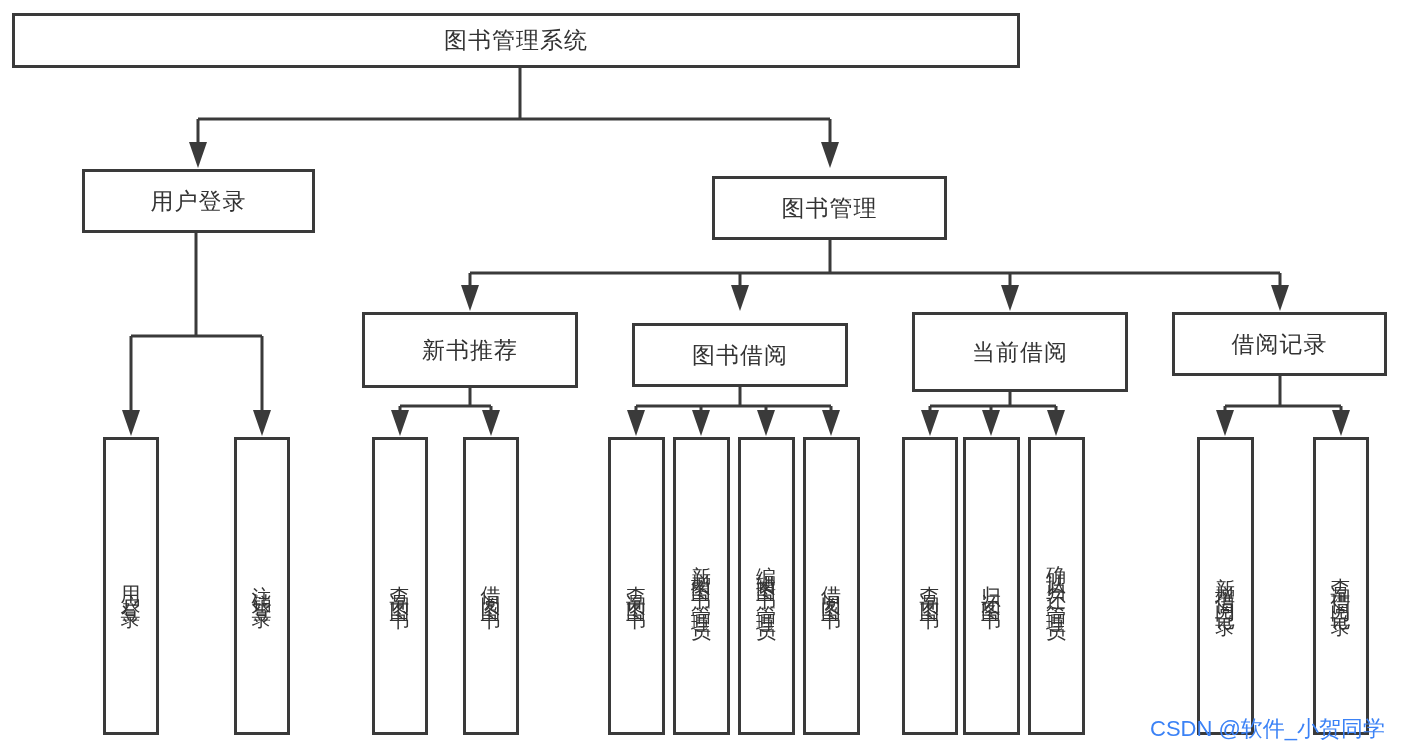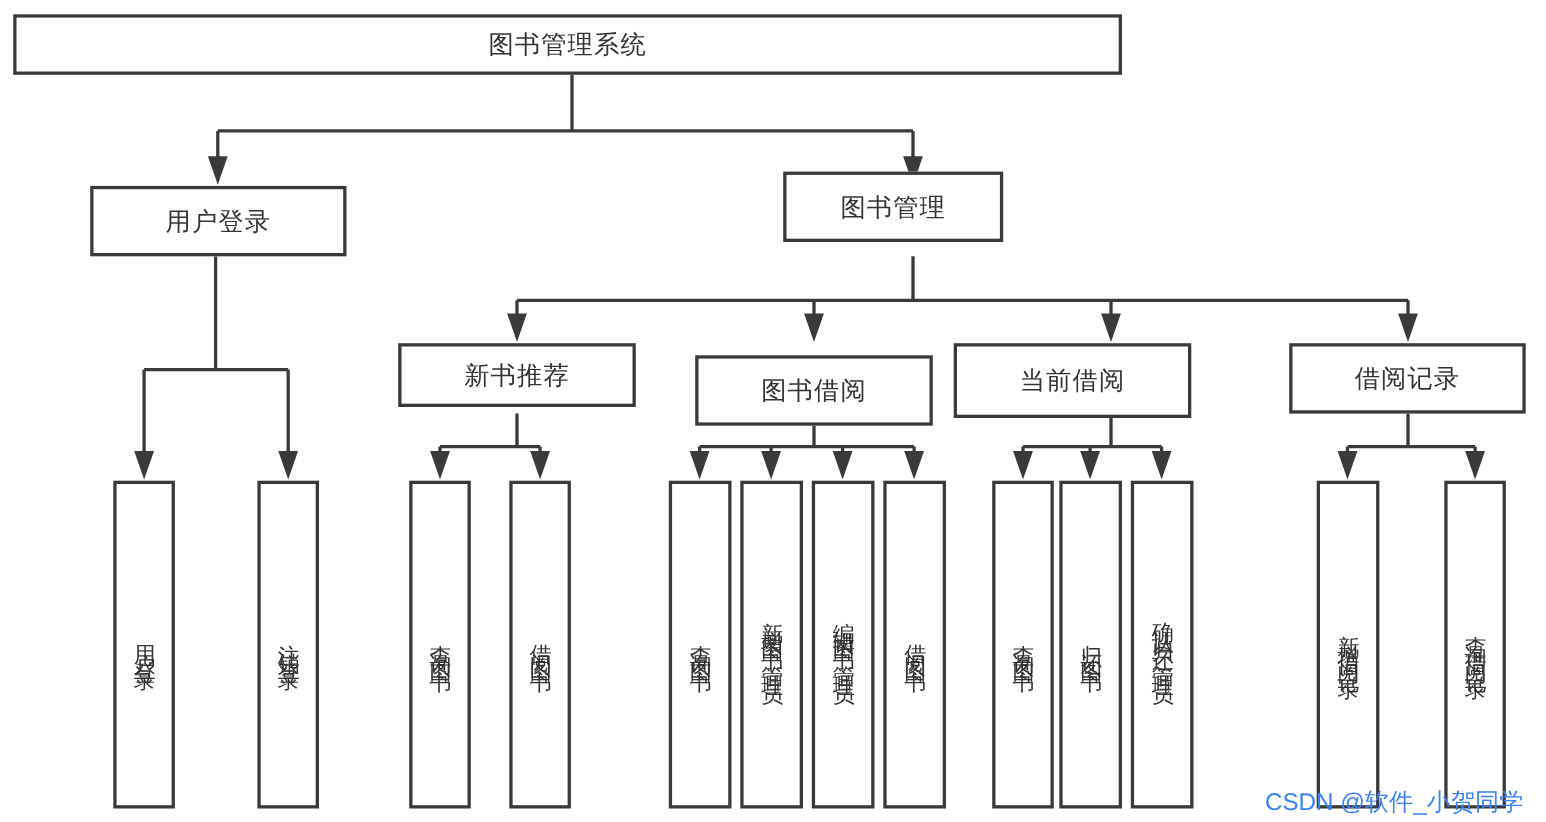--- a/index.html
+++ b/index.html
@@ -81,25 +81,25 @@
       <polygon points="982,410 1000,410 991,436"></polygon>
       <polygon points="1047,410 1065,410 1056,436"></polygon>
       <polygon points="1216,410 1234,410 1225,436"></polygon>
       <polygon points="1332,410 1350,410 1341,436"></polygon>
     </g>
   </svg>
 
   <div class="box hnode" style="left:12px;top:13px;width:1008px;height:55px">图书管理系统</div>
 
   <div class="box hnode" style="left:82px;top:169px;width:233px;height:64px">用户登录</div>
-  <div class="box hnode" style="left:712px;top:156px;width:200px;height:64px">图书管理</div>
+  <div class="box hnode" style="left:712px;top:176px;width:235px;height:64px">图书管理</div>
 
-  <div class="box hnode" style="left:362px;top:312px;width:216px;height:58px">新书推荐</div>
+  <div class="box hnode" style="left:362px;top:312px;width:216px;height:76px">新书推荐</div>
   <div class="box hnode" style="left:632px;top:323px;width:216px;height:64px">图书借阅</div>
-  <div class="box hnode" style="left:867px;top:312px;width:216px;height:68px">当前借阅</div>
+  <div class="box hnode" style="left:912px;top:312px;width:216px;height:80px">当前借阅</div>
   <div class="box hnode" style="left:1172px;top:312px;width:215px;height:64px">借阅记录</div>
 
   <div class="box leaf" style="left:103px;top:437px;width:56px;height:298px">用户登录</div>
   <div class="box leaf" style="left:234px;top:437px;width:56px;height:298px">注销登录</div>
 
   <div class="box leaf" style="left:372px;top:437px;width:56px;height:298px">查询图书</div>
   <div class="box leaf" style="left:463px;top:437px;width:56px;height:298px">借阅图书</div>
 
   <div class="box leaf" style="left:608px;top:437px;width:57px;height:298px">查询图书</div>
   <div class="box leaf" style="left:673px;top:437px;width:57px;height:298px">新增图书（管理员）</div>

